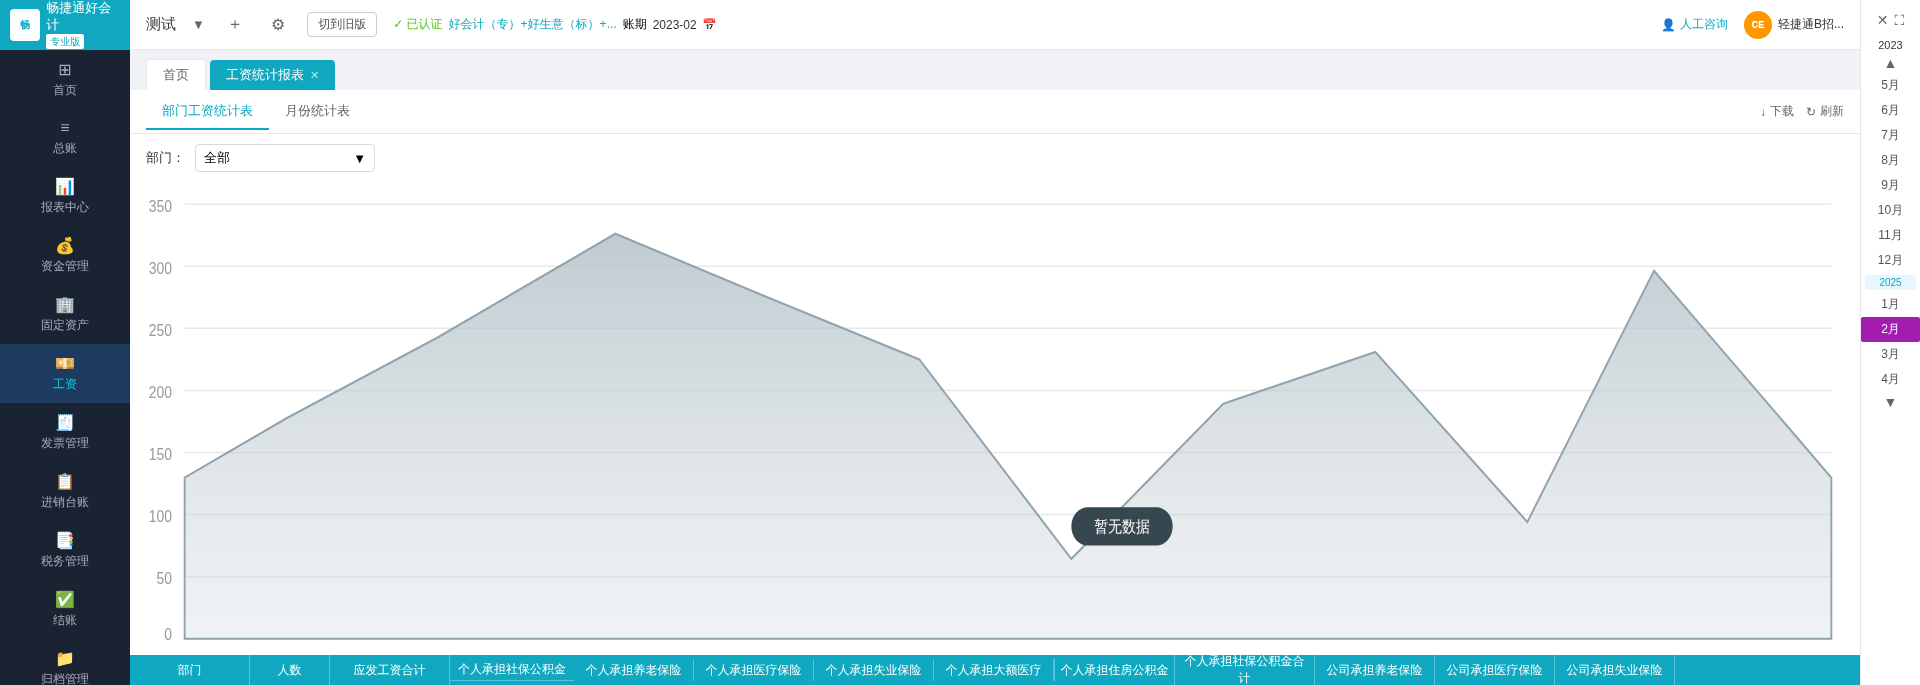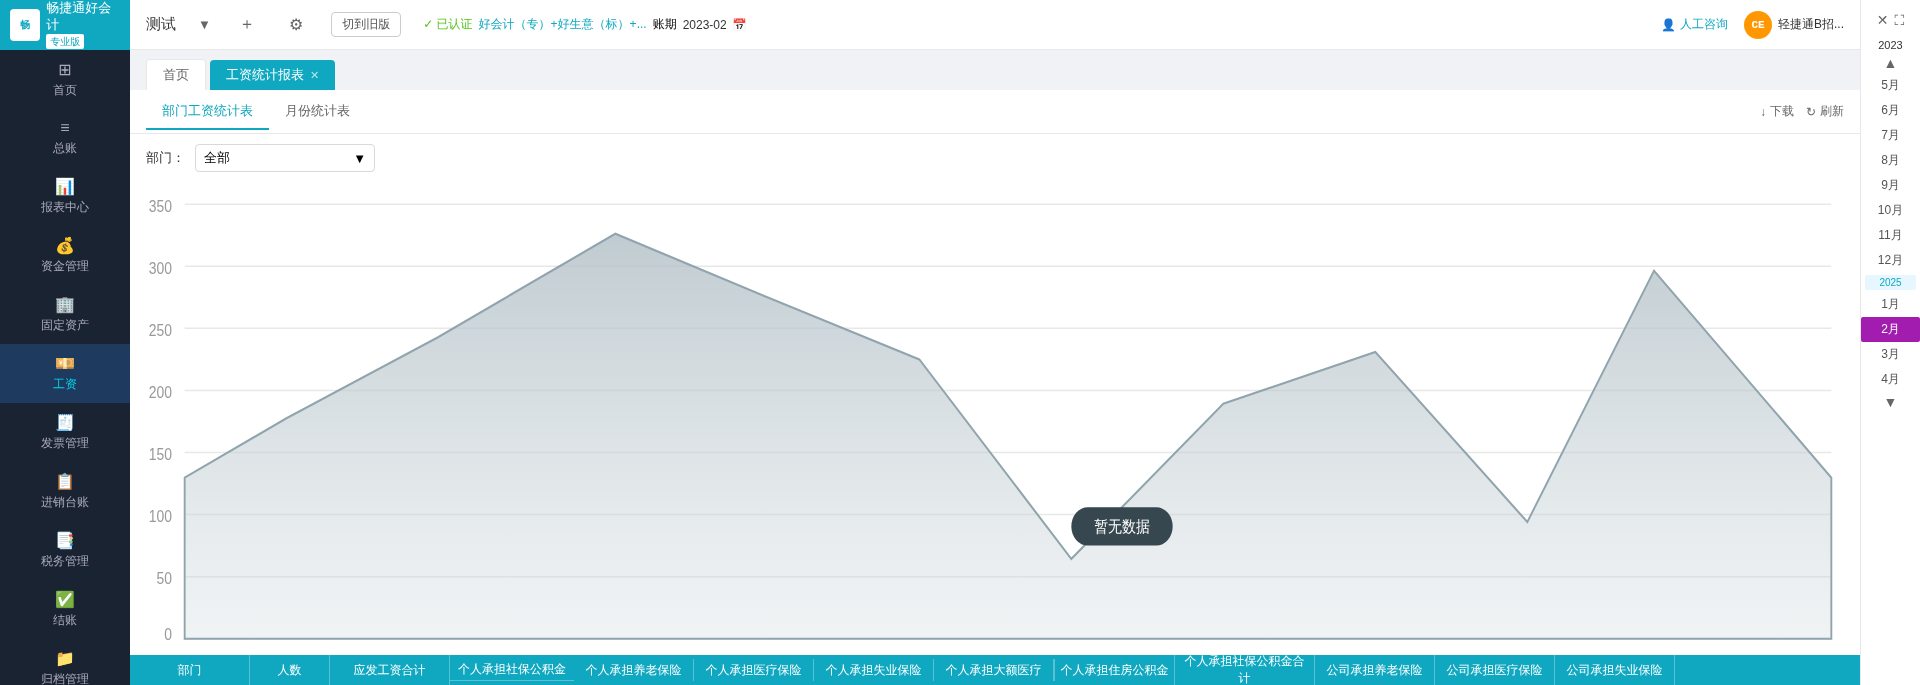--- a/index.html
+++ b/index.html
@@ -70,21 +70,21 @@
       overflow: hidden;
     }
 
     
     .header {
       height: 50px;
       background: #fff;
       display: flex;
       align-items: center;
       padding: 0 16px;
-      gap: 22px;
+      gap: 16px;
       border-bottom: 1px solid #e8e8e8;
       flex-shrink: 0;
     }
     .header-company {
       font-size: 15px;
       font-weight: 500;
       color: #333;
     }
     .header-dropdown {
       color: #666;

